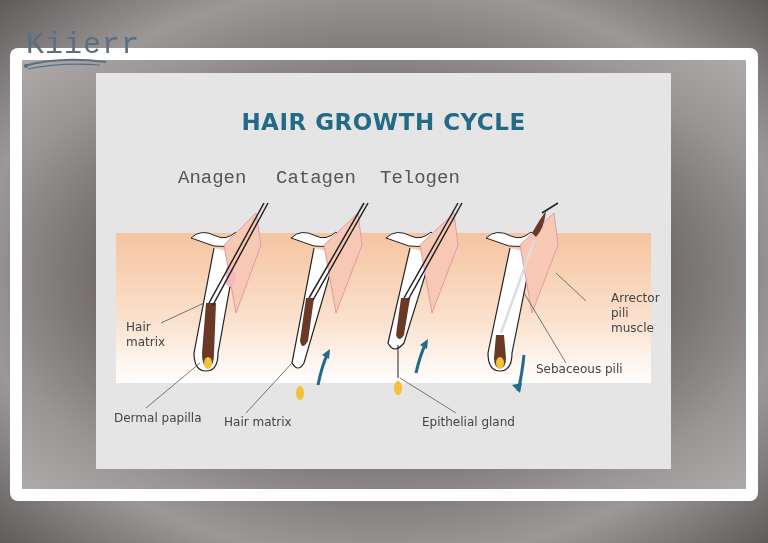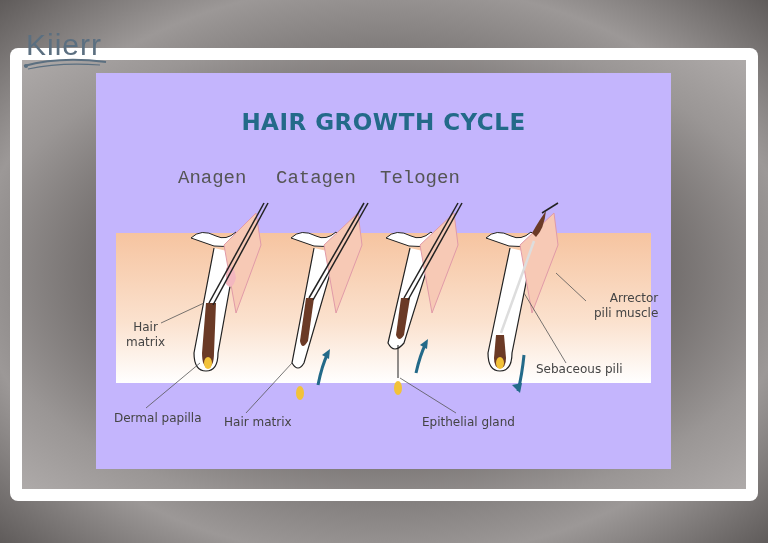--- a/index.html
+++ b/index.html
@@ -1,23 +1,23 @@
 <!DOCTYPE html>
 <html><head>
 <meta charset="utf-8">
 <style>
   html,body{margin:0;padding:0;}
   body{width:768px;height:543px;overflow:hidden;position:relative;font-family:"Liberation Sans",sans-serif;
     background:radial-gradient(ellipse at 50% 50%, #4a4544 0%, #6b6766 45%, #9c9897 75%, #5f5b5a 100%);}
   .outer-frame{position:absolute;left:10px;top:48px;width:748px;height:453px;border:0;background:#fff;border-radius:8px;}
   .inner-bg{position:absolute;left:22px;top:60px;width:724px;height:429px;
     background:radial-gradient(ellipse at 50% 50%, #3a3534 0%, #5a5554 40%, #9a9695 80%, #aeaaa9 100%);}
-  .logo{position:absolute;left:26px;top:28px;color:#5b6f80;font-size:30px;letter-spacing:1px;font-family:Liberation Sans, sans-serif;font-weight:300;}
+  .logo{position:absolute;left:26px;top:28px;color:#5b6f80;font-size:30px;letter-spacing:1px;font-family:Liberation Mono, monospace;font-weight:300;}
   .logo-swoosh{position:absolute;left:20px;top:56px;}
-  .card{position:absolute;left:96px;top:73px;width:575px;height:396px;background:#c4b5fd;}
+  .card{position:absolute;left:96px;top:73px;width:575px;height:396px;background:#e5e5e5;}
   .title{position:absolute;left:0;right:0;top:36px;text-align:center;color:#236a89;font-size:23px;font-weight:bold;letter-spacing:0.5px;font-family:"DejaVu Sans",sans-serif;}
   .stage{position:absolute;top:94px;color:#555;font-size:19px;font-family:Liberation Mono, monospace;}
   .lbl{position:absolute;color:#444;font-size:12px;font-family:"DejaVu Sans",sans-serif;line-height:15px;}
   svg.diagram{position:absolute;left:0;top:0;}
 </style>
 </head>
 <body>
 
 <div class="outer-frame"></div>
 <div class="inner-bg"></div>
@@ -97,25 +97,25 @@
     <g stroke="#555" stroke-width="0.8">
       <line x1="65" y1="250" x2="108" y2="230"></line>
       <line x1="50" y1="335" x2="104" y2="290"></line>
       <line x1="150" y1="340" x2="196" y2="290"></line>
       <line x1="360" y1="340" x2="304" y2="305"></line>
       <line x1="490" y1="228" x2="460" y2="200"></line>
       <line x1="470" y1="290" x2="428" y2="220"></line>
     </g>
   </svg>
 
-  <div class="lbl" style="left:30px;top:247px;text-align:center">
+  <div class="lbl" style="left:30px;top:247px;">
     <div>Hair</div>
     <div>matrix</div>
   </div>
   <div class="lbl" style="left:18px;top:338px">Dermal papilla</div>
   <div class="lbl" style="left:128px;top:342px">Hair matrix</div>
   <div class="lbl" style="left:326px;top:342px">Epithelial gland</div>
-  <div class="lbl" style="left:498px;top:218px;text-align:right">
+  <div class="lbl" style="left:515px;top:218px;text-align:left">
     <div>Arrector</div>
     <div>pili muscle</div>
   </div>
   <div class="lbl" style="left:440px;top:289px">Sebaceous pili</div>
 </div>
 
 </body></html>

